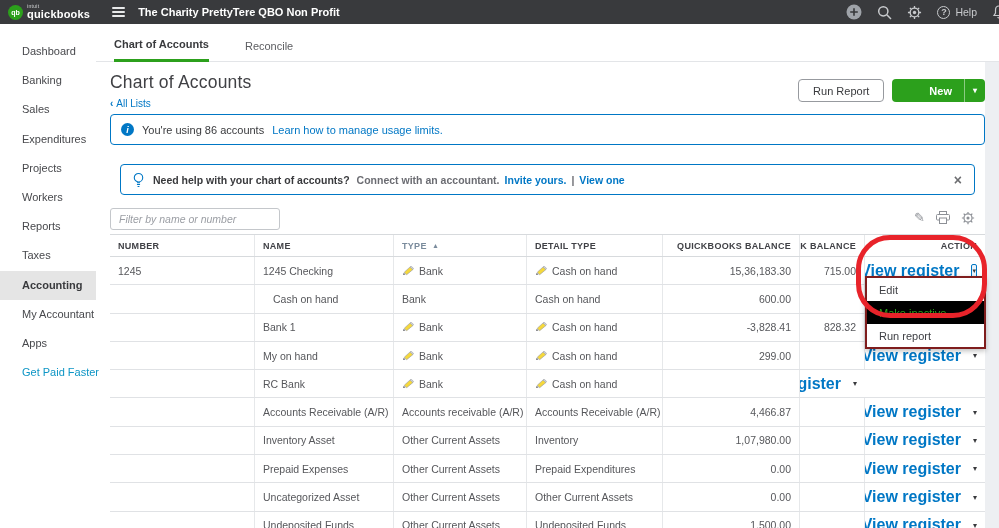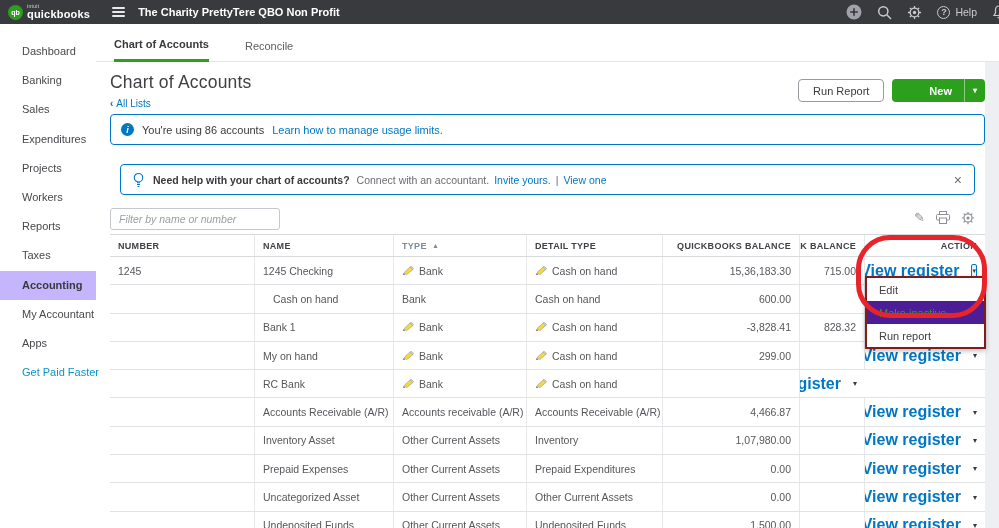--- a/index.html
+++ b/index.html
@@ -38,21 +38,21 @@
     align-items:center; justify-content:center;
   }
   .help-label { color:#c8cacd; font-size:10.5px; }
   .bell-wrap { margin-right:-7px; }
   
   .sidebar { position:absolute; top:24px; left:0; width:96px; bottom:0; background:#ffffff; padding-top:13px; z-index:20; }
   .sb-item {
     font-size:11px; color:#47484c; padding:8px 4px 8px 22px; cursor:pointer;
     white-space:nowrap; line-height:1.2;
   }
-  .sb-item.active { font-weight:bold; background:#c4b5fd; color:#393a3d; }
+  .sb-item.active { font-weight:bold; background:#e5e5e5; color:#393a3d; }
   .sb-item.accent { color:#0d95c5; }
   
   .main { position:absolute; left:96px; top:24px; right:0; bottom:0; background:#ffffff; }
   .right-gutter { position:absolute; top:38px; right:0; width:14px; bottom:0; background:#edeff2; z-index:1; }
   
   .tabbar {
     position:absolute; top:0; left:0; right:0; height:38px;
     display:flex; align-items:flex-end; padding-left:18px; gap:36px;
     border-bottom:1px solid #e3e5e8; background:#fff; z-index:2;
   }
@@ -86,21 +86,21 @@
   .info-ic {
     width:13px; height:13px; border-radius:50%; background:#0077c5; color:#fff;
     font-size:9px; font-weight:bold; display:flex; align-items:center;
     justify-content:center; flex:0 0 auto; font-style:italic;
   }
   .link { color:#0077c5; text-decoration:none; cursor:pointer; }
   .help-banner {
     position:absolute; top:140px; left:24px; right:24px; height:31px;
     border:1px solid #0077c5; border-radius:4px; background:#fff;
     display:flex; align-items:center; gap:5px; padding:0 12px;
-    font-size:10.5px; color:#6b6c72; z-index:2;
+    font-size:10.5px; color:#6b6c72; z-index:2;font-weight:bold;
   }
   .help-banner b { color:#393a3d; margin-right:2px; }
   .help-banner .close { margin-left:auto; color:#6d6e71; font-size:14px; cursor:pointer; line-height:1; }
   .bulb { margin-right:4px; display:flex; }
   
   .filter {
     position:absolute; top:184px; left:14px; width:170px; height:22px;
     border:1px solid #c4c7cb; border-radius:3px; font-size:10.5px;
     padding:0 8px; font-family:"Liberation Sans",sans-serif; color:#393a3d; z-index:2;
   }
@@ -132,21 +132,21 @@
     border-radius:2px; display:flex; align-items:center; justify-content:center;
     font-size:7px; color:#393a3d; margin-left:7px; cursor:pointer;
   }
   .pencil-ic { display:flex; flex:0 0 auto; }
   
   .action-menu {
     position:absolute; top:252px; left:769px; width:121px; background:#fff;
     border:2px solid #7f1d1d; box-shadow:0 2px 5px rgba(0,0,0,.25); z-index:5;
   }
   .am-item { height:23px; display:flex; align-items:center; padding-left:12px; font-size:11px; color:#3f4045; cursor:pointer; }
-  .am-item.hl { background:#4c1d95; color:#2ca01c; }
+  .am-item.hl { background:#000000; color:#2ca01c; }
   
   .red-annotation {
     position:absolute; top:211px; left:760px; width:131px; height:83px;
     border:5px solid #e8232a; border-radius:34px; z-index:10; pointer-events:none;
   }
 </style>
 </head>
 <body>
 
 <div class="topbar">

